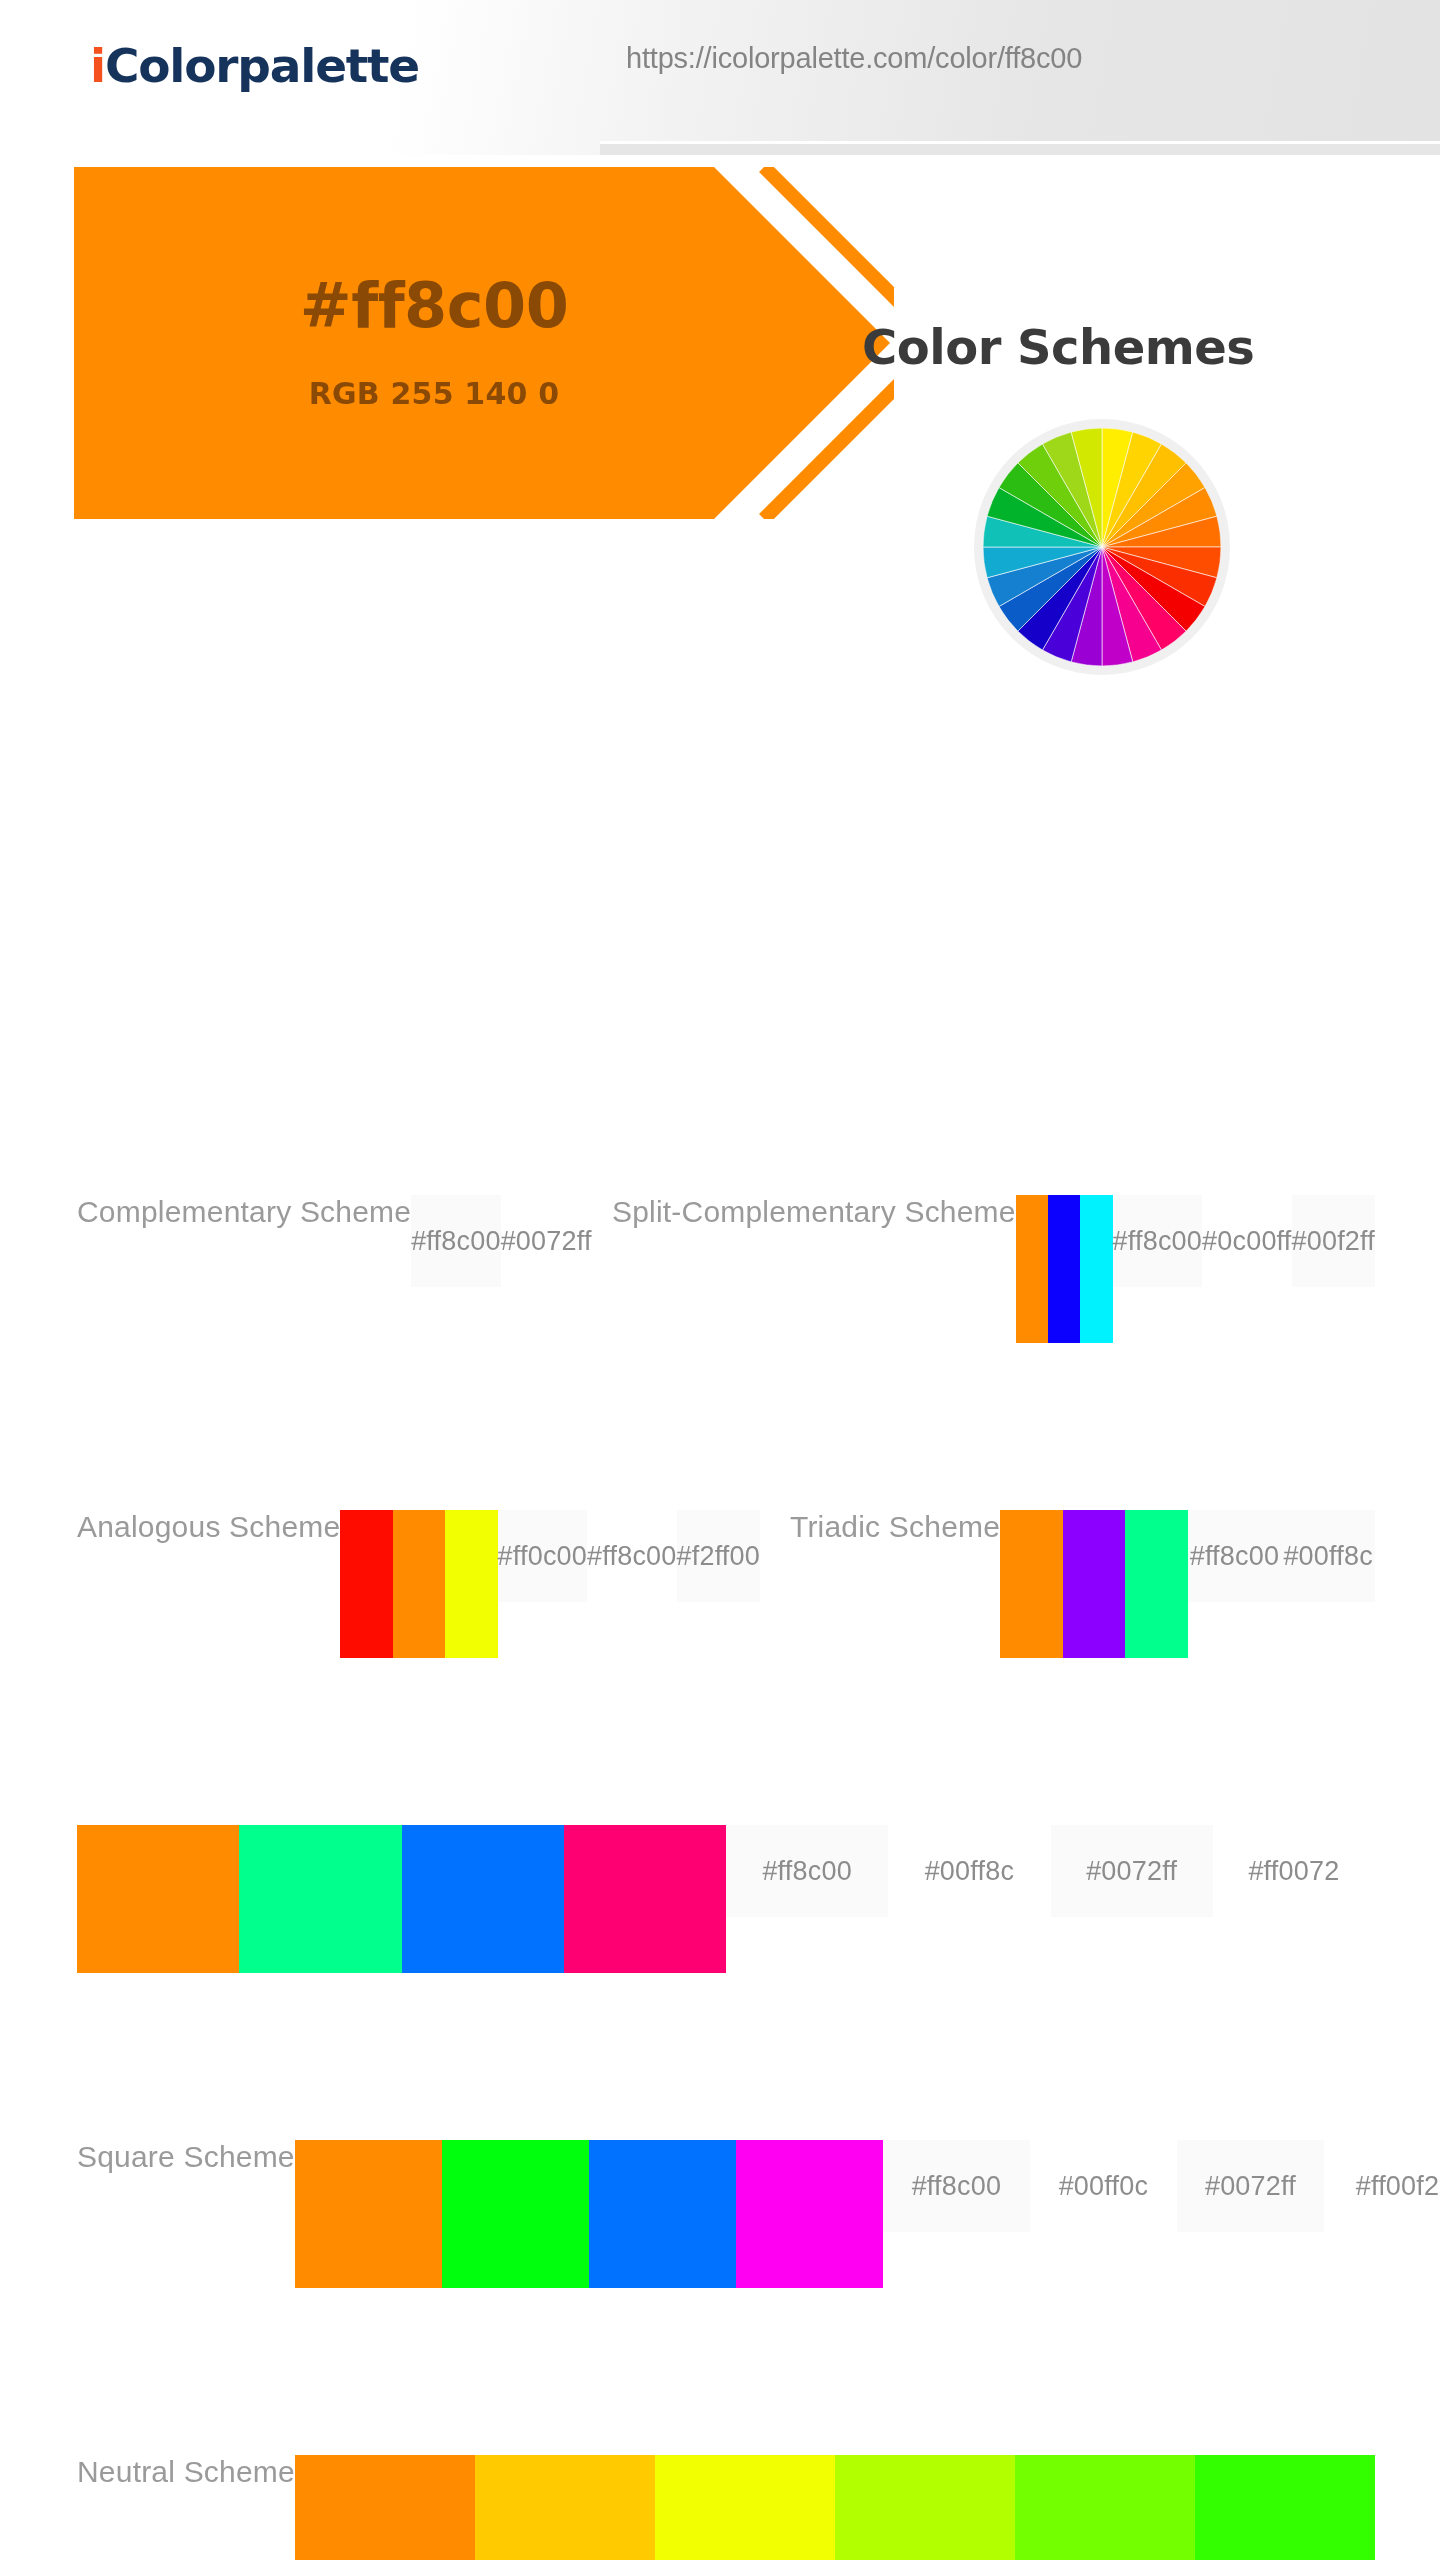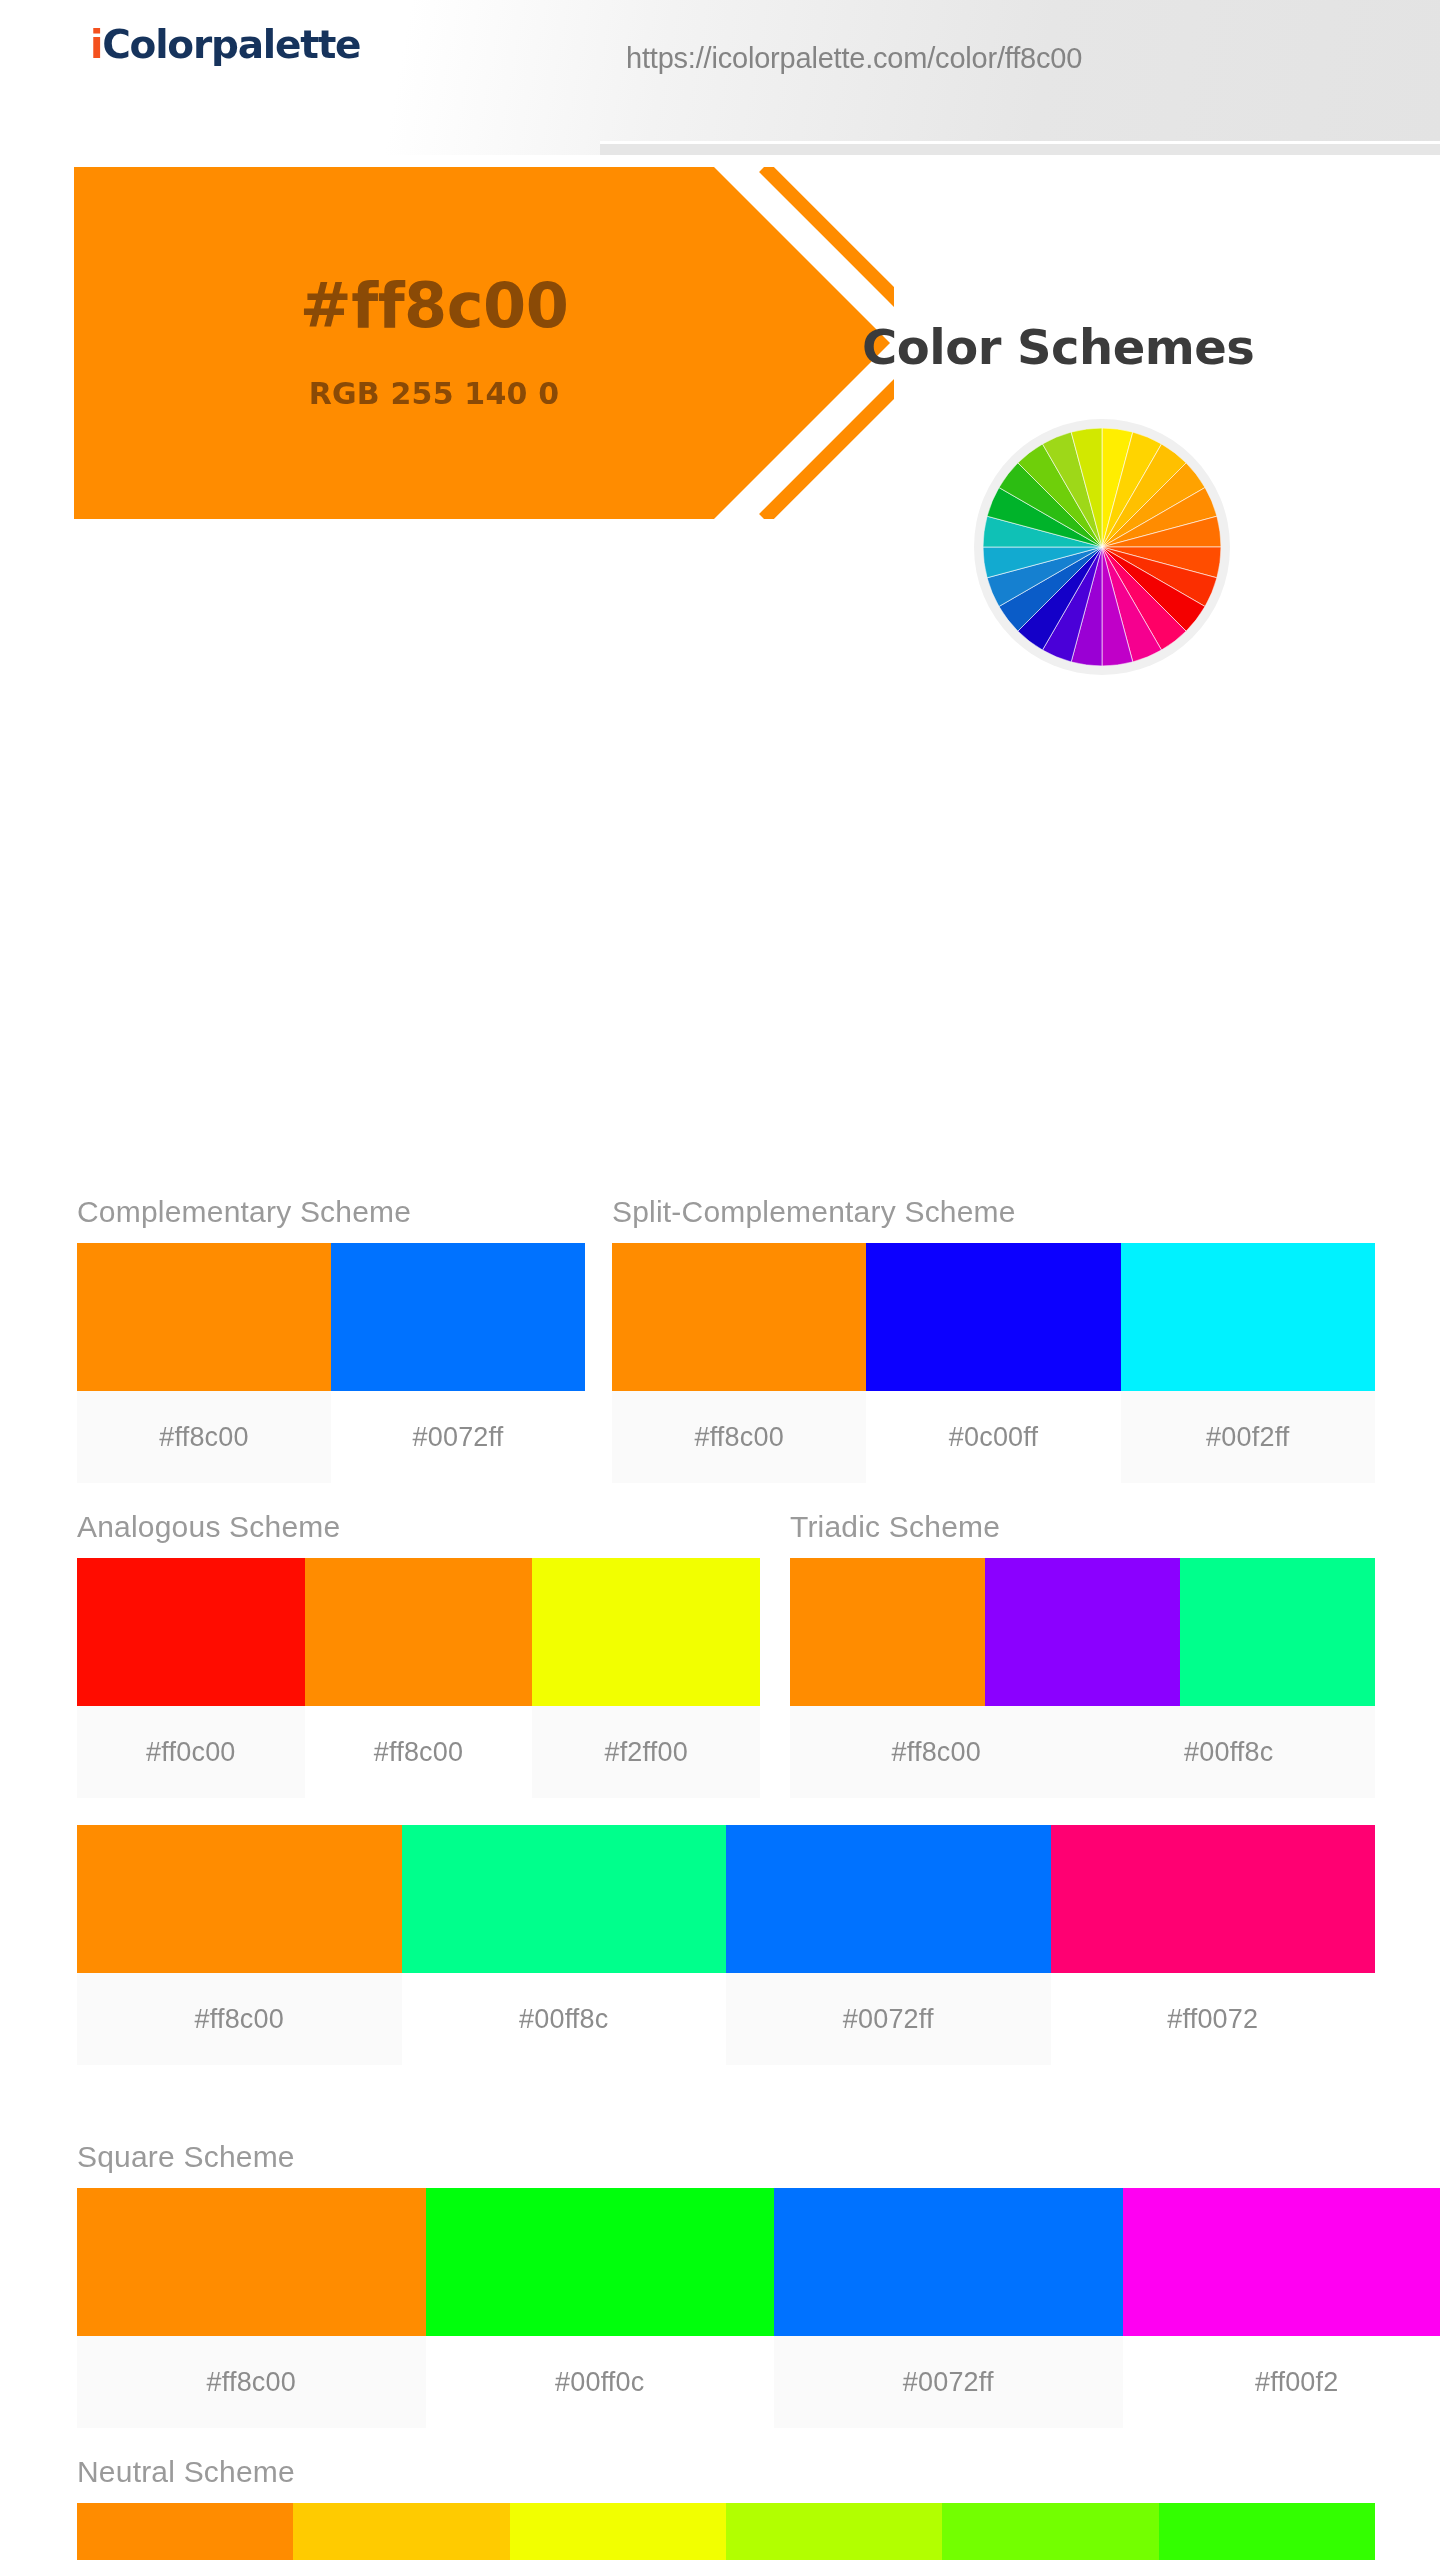--- a/index.html
+++ b/index.html
@@ -16,22 +16,22 @@
   .header {
     position: relative;
     width: 1440px;
     height: 155px;
     background: linear-gradient(100deg, #ffffff 0%, #ffffff 28%, #f3f3f3 46%, #e6e6e6 72%, #e3e3e3 100%);
     overflow: hidden;
   }
   .logo {
     position: absolute;
     left: 90px;
-    top: 22px;
-    font-size: 39px;
+    top: 38px;
+    font-size: 47px;
     font-weight: bold;
     letter-spacing: -1.2px;
     white-space: nowrap;
     font-family: "DejaVu Sans", sans-serif;
   }
   .logo-i { color: #f4511e; }
   .logo-rest { color: #16335c; }
   .header-url {
     position: absolute;
     left: 626px;
@@ -137,21 +137,20 @@
 
   
   .schemes {
     position: relative;
     width: 1440px;
     padding: 0;
   }
   .scheme-row {
     position: absolute;
     display: flex;
-    flex-direction: column;
   }
   .scheme-label {
     font-size: 30px;
     color: #9a9a9a;
     font-weight: 300;
     letter-spacing: 0.2px;
     margin-bottom: 14px;
     white-space: nowrap;
     font-family: "Liberation Sans", sans-serif;
   }

